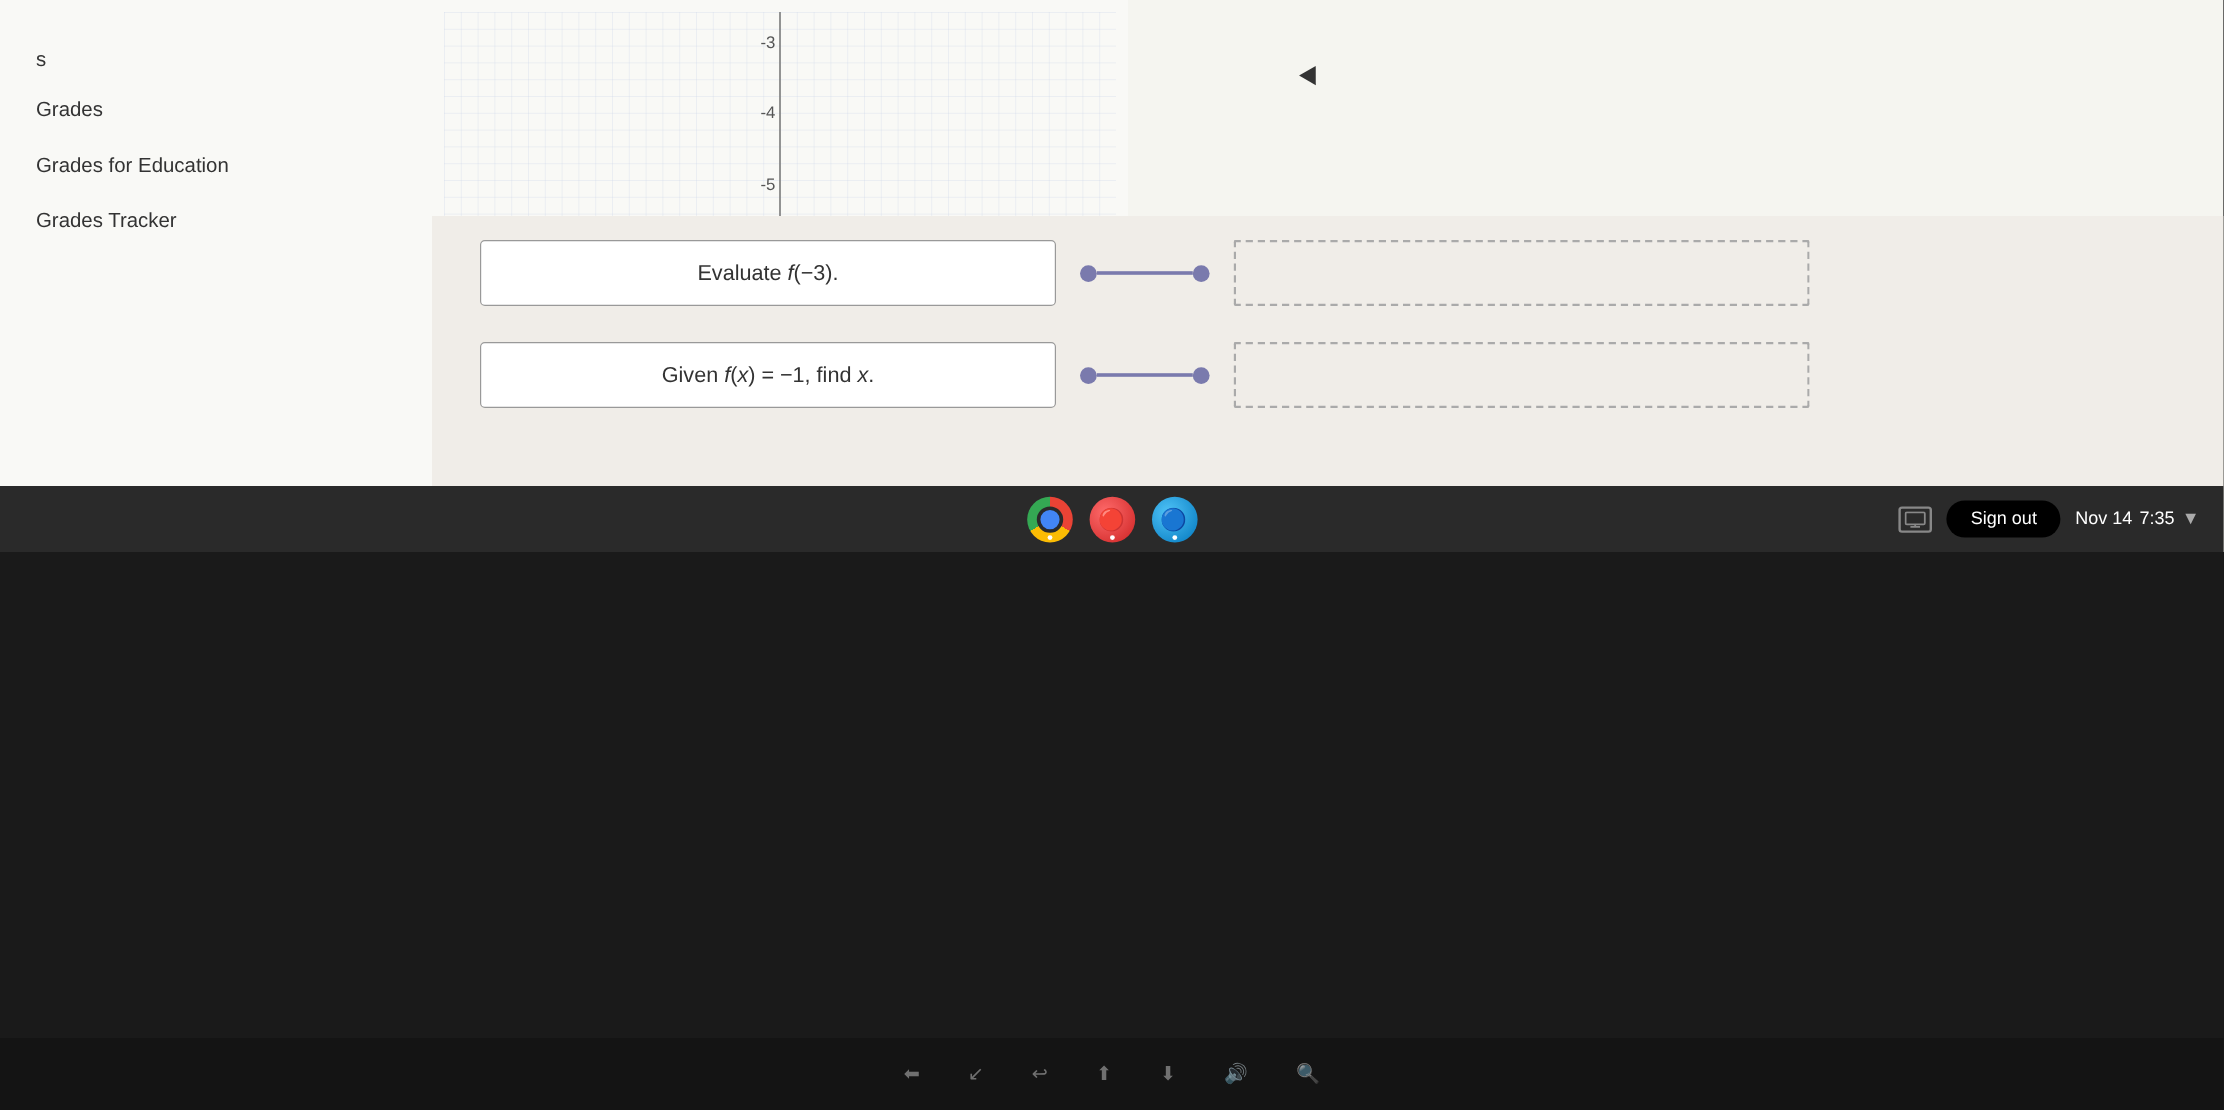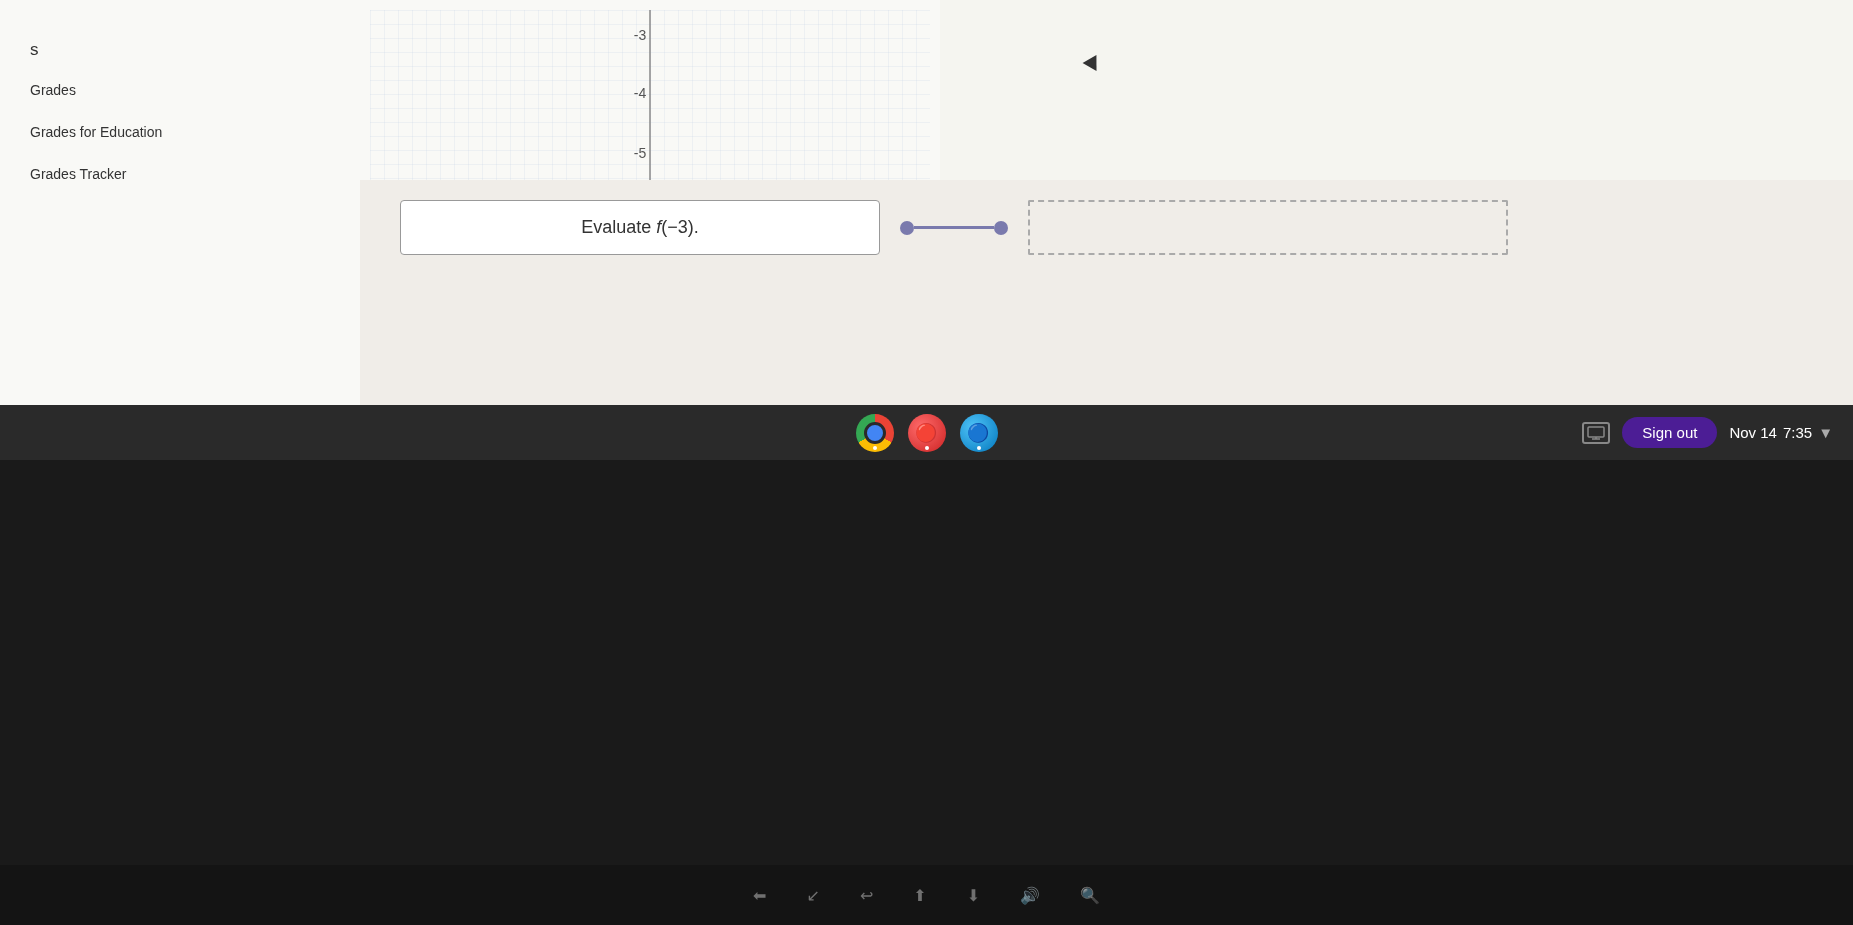--- a/index.html
+++ b/index.html
@@ -36,21 +36,21 @@
 
     .nav-links {
       margin-top: 20px;
       display: flex;
       flex-direction: column;
       gap: 18px;
     }
 
     .nav-link {
       color: #333;
-      font-size: 14px;
+      font-size: 17px;
       cursor: pointer;
       padding: 4px 0;
       text-decoration: none;
     }
 
     
     .graph-container {
       position: absolute;
       left: 360px;
       top: 0;
@@ -220,21 +220,21 @@
     }
 
     .taskbar-icon-wrap {
       position: relative;
       display: flex;
       flex-direction: column;
       align-items: center;
     }
 
     .sign-out-btn {
-      background: #4c1d95;
+      background: #000000;
       color: white;
       border: none;
       border-radius: 20px;
       padding: 7px 20px;
       font-size: 15px;
       cursor: pointer;
       font-weight: 500;
     }
 
     .taskbar-time {
@@ -374,20 +374,31 @@
       </div>
       <div class="connector-line">
         <div class="connector-circle"></div>
         <div class="connector-h-line"></div>
         <div class="connector-circle"></div>
       </div>
       <div class="answer-box"></div>
     </div>
 
 
+    <div class="question-row">
+      <div class="question-box">
+        <span>Given <em>f</em>(<em>x</em>) = −1, find <em>x</em>.</span>
+      </div>
+      <div class="connector-line">
+        <div class="connector-circle"></div>
+        <div class="connector-h-line"></div>
+        <div class="connector-circle"></div>
+      </div>
+      <div class="answer-box"></div>
+    </div>
 
   </div>
 
   <div class="page-numbers">
     <div class="page-num">0</div>
     <div class="page-num">0</div>
     <div class="page-num">0</div>
   </div>
 
 </div>

